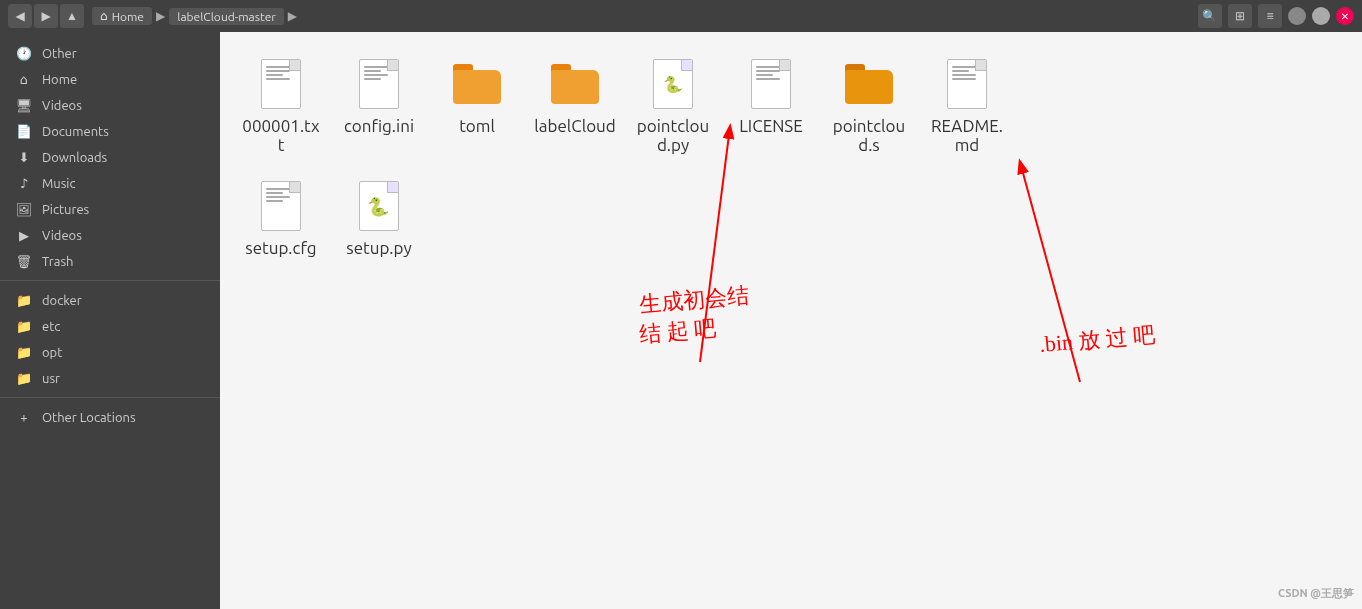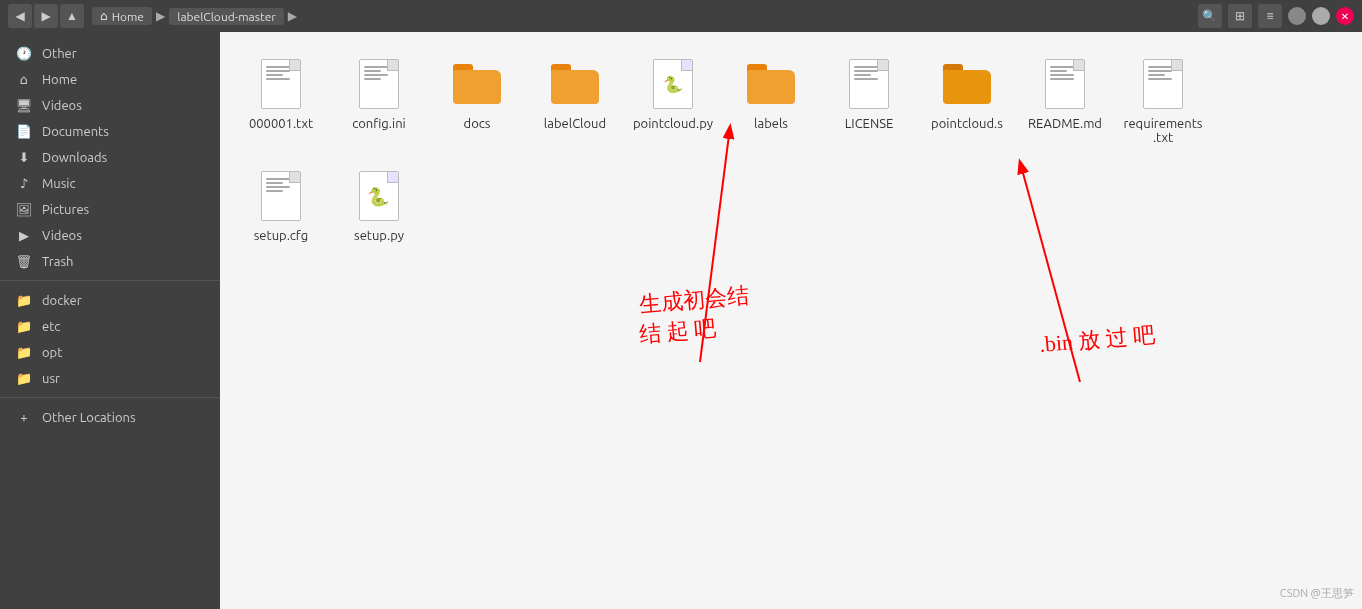--- a/index.html
+++ b/index.html
@@ -138,21 +138,21 @@
     }
     .file-icon {
       width: 48px;
       height: 56px;
       display: flex;
       align-items: center;
       justify-content: center;
       margin-bottom: 4px;
     }
     .file-name {
-      font-size: 13px;
+      font-size: 17px;
       text-align: center;
       color: #333;
       word-break: break-word;
       max-width: 88px;
     }
 
     
     .folder-icon {
       width: 48px;
       height: 40px;
@@ -242,20 +242,21 @@
       pointer-events: none;
     }
 
     
     .watermark {
       position: absolute;
       bottom: 8px;
       right: 8px;
       font-size: 11px;
       color: #aaa;
+      font-weight: bold;
     }
   </style>
 </head>
 <body>
 
 <div class="titlebar">
   <div class="titlebar-nav">
     <button class="nav-btn">◀</button>
     <button class="nav-btn">▶</button>
     <button class="nav-btn">▲</button>
@@ -375,49 +376,40 @@
         <span class="file-name">config.ini</span>
       </div>
 
       <div class="file-item">
         <div class="file-icon">
           <div class="folder-icon">
             <div class="folder-tab"></div>
             <div class="folder-body"></div>
           </div>
         </div>
-        <span class="file-name">docs</span>
+        <span class="file-name">toml</span>
       </div>
 
       <div class="file-item">
         <div class="file-icon">
           <div class="folder-icon">
             <div class="folder-tab"></div>
             <div class="folder-body"></div>
           </div>
         </div>
         <span class="file-name">labelCloud</span>
       </div>
 
       <div class="file-item">
         <div class="file-icon">
           <div class="py-icon" style="color:#3572A5; font-size:16px; font-weight:bold;">🐍</div>
         </div>
         <span class="file-name">pointcloud.py</span>
       </div>
 
-      <div class="file-item">
-        <div class="file-icon">
-          <div class="folder-icon">
-            <div class="folder-tab"></div>
-            <div class="folder-body"></div>
-          </div>
-        </div>
-        <span class="file-name">labels</span>
-      </div>
 
       <div class="file-item">
         <div class="file-icon">
           <div class="txt-icon">
             <div class="txt-icon-line"></div>
             <div class="txt-icon-line"></div>
             <div class="txt-icon-line short"></div>
             <div class="txt-icon-line"></div>
           </div>
         </div>
@@ -441,31 +433,20 @@
           <div class="txt-icon">
             <div class="txt-icon-line"></div>
             <div class="txt-icon-line short"></div>
             <div class="txt-icon-line"></div>
             <div class="txt-icon-line"></div>
           </div>
         </div>
         <span class="file-name">README.md</span>
       </div>
 
-      <div class="file-item">
-        <div class="file-icon">
-          <div class="txt-icon">
-            <div class="txt-icon-line"></div>
-            <div class="txt-icon-line"></div>
-            <div class="txt-icon-line short"></div>
-            <div class="txt-icon-line"></div>
-          </div>
-        </div>
-        <span class="file-name">requirements.txt</span>
-      </div>
 
     </div>
 
     <div style="display:flex; gap:8px; margin-top:8px;">
 
       <div class="file-item">
         <div class="file-icon">
           <div class="txt-icon">
             <div class="txt-icon-line"></div>
             <div class="txt-icon-line short"></div>

